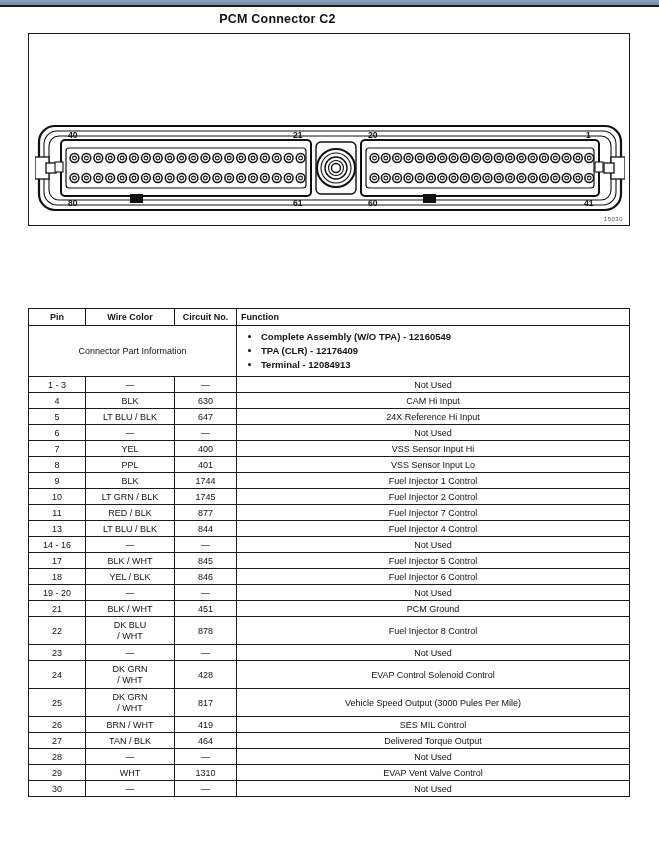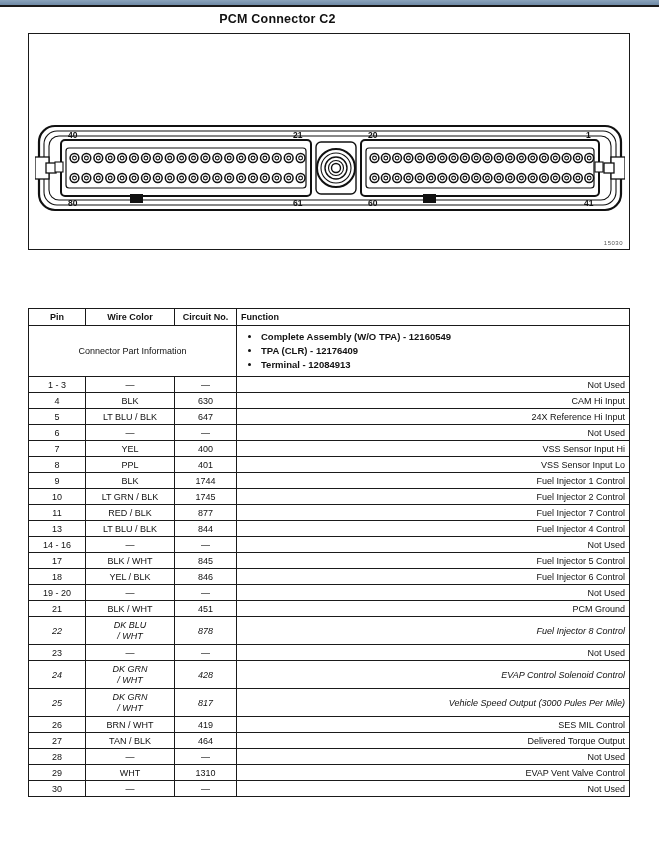--- a/index.html
+++ b/index.html
@@ -36,21 +36,21 @@
     font-weight: bold;
     color: #111;
     letter-spacing: 0.2px;
   }
 
   
   #figure-box {
     position: absolute;
     left: 28px; top: 33px;
     width: 602px;
-    height: 217px;
+    height: 193px;
     border: 1.6px solid #1a1a1a;
     box-sizing: border-box;
     background: #fff;
   }
 
   #figure-number {
     position: absolute;
     right: 6px;
     bottom: 3px;
     font-size: 6px;
@@ -126,24 +126,24 @@
 
   
   .col-pin      { width: 57px; }
   .col-wire     { width: 89px; }
   .col-circuit  { width: 62px; }
   .col-function { width: auto; margin-left: 47px; }
 
   tbody td.c-pin,
   tbody td.c-wire,
   tbody td.c-circuit { text-align: center; }
-  tbody td.c-function { text-align: right; padding-left: 5px; }
+  tbody td.c-function { text-align: center; padding-left: 5px; }
 
   tbody tr { height: 16px; }
-  tbody tr.tall { height: 28px; font-style: italic; }
+  tbody tr.tall { height: 28px; }
 
   .wire-two-line { line-height: 11px; }
 </style>
 </head>
 <body>
 
 <div id="top-band"></div>
 
 <div id="page-title">PCM Connector C2</div>
 

